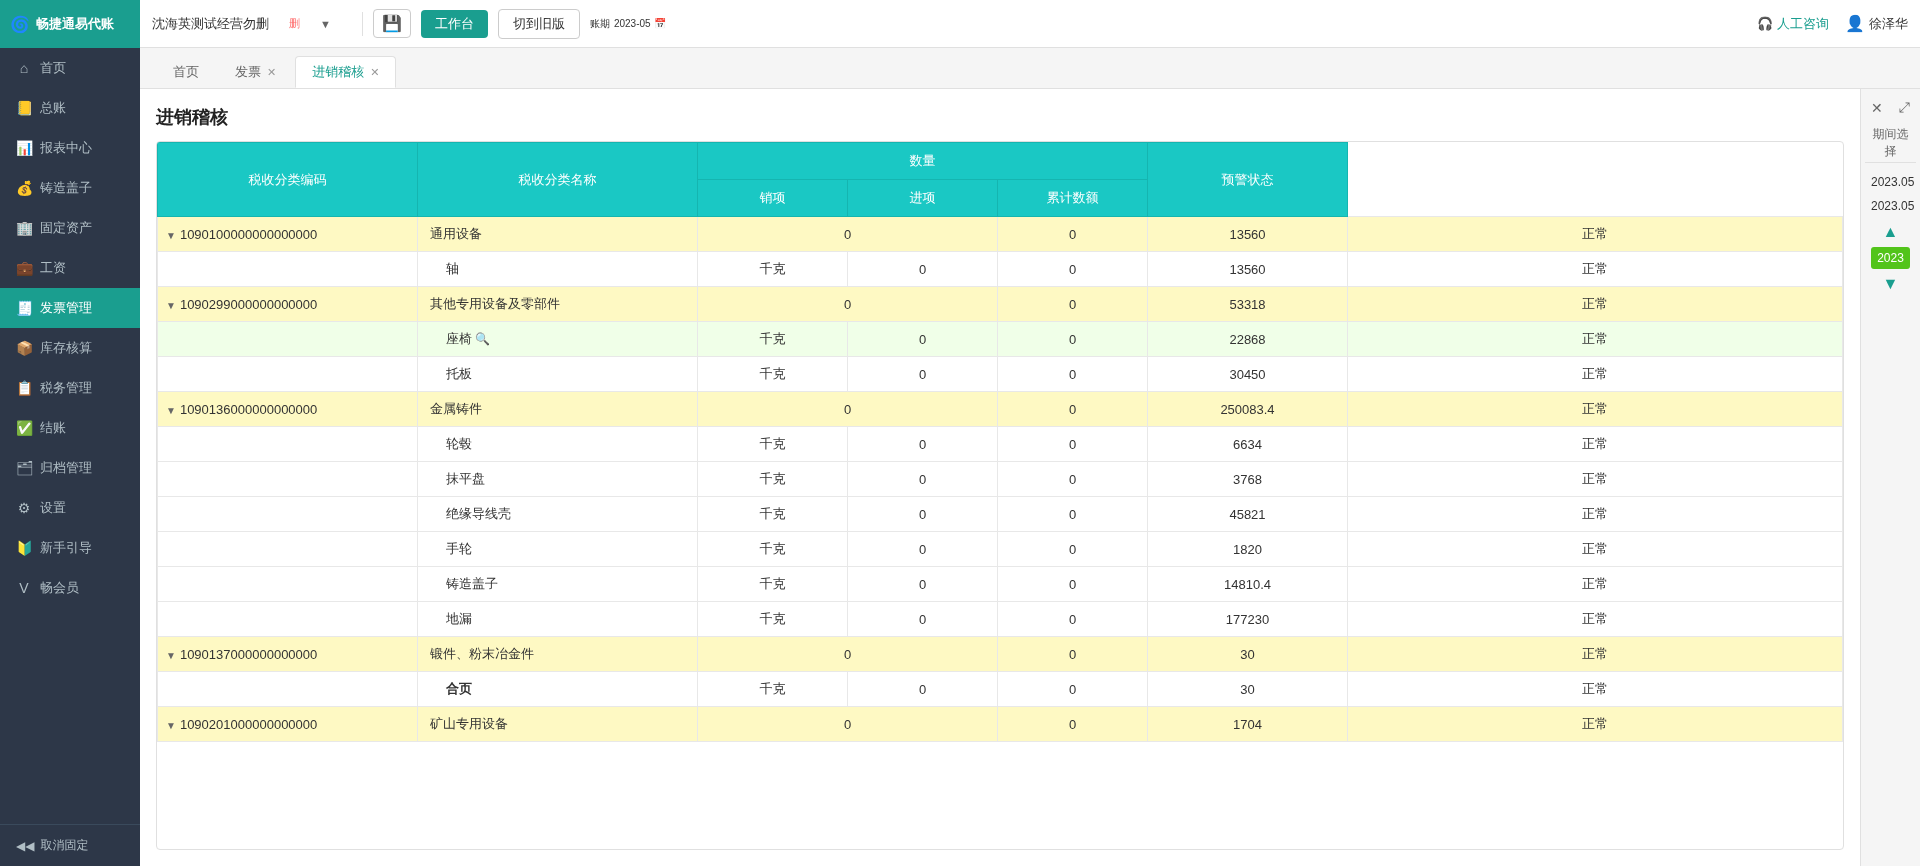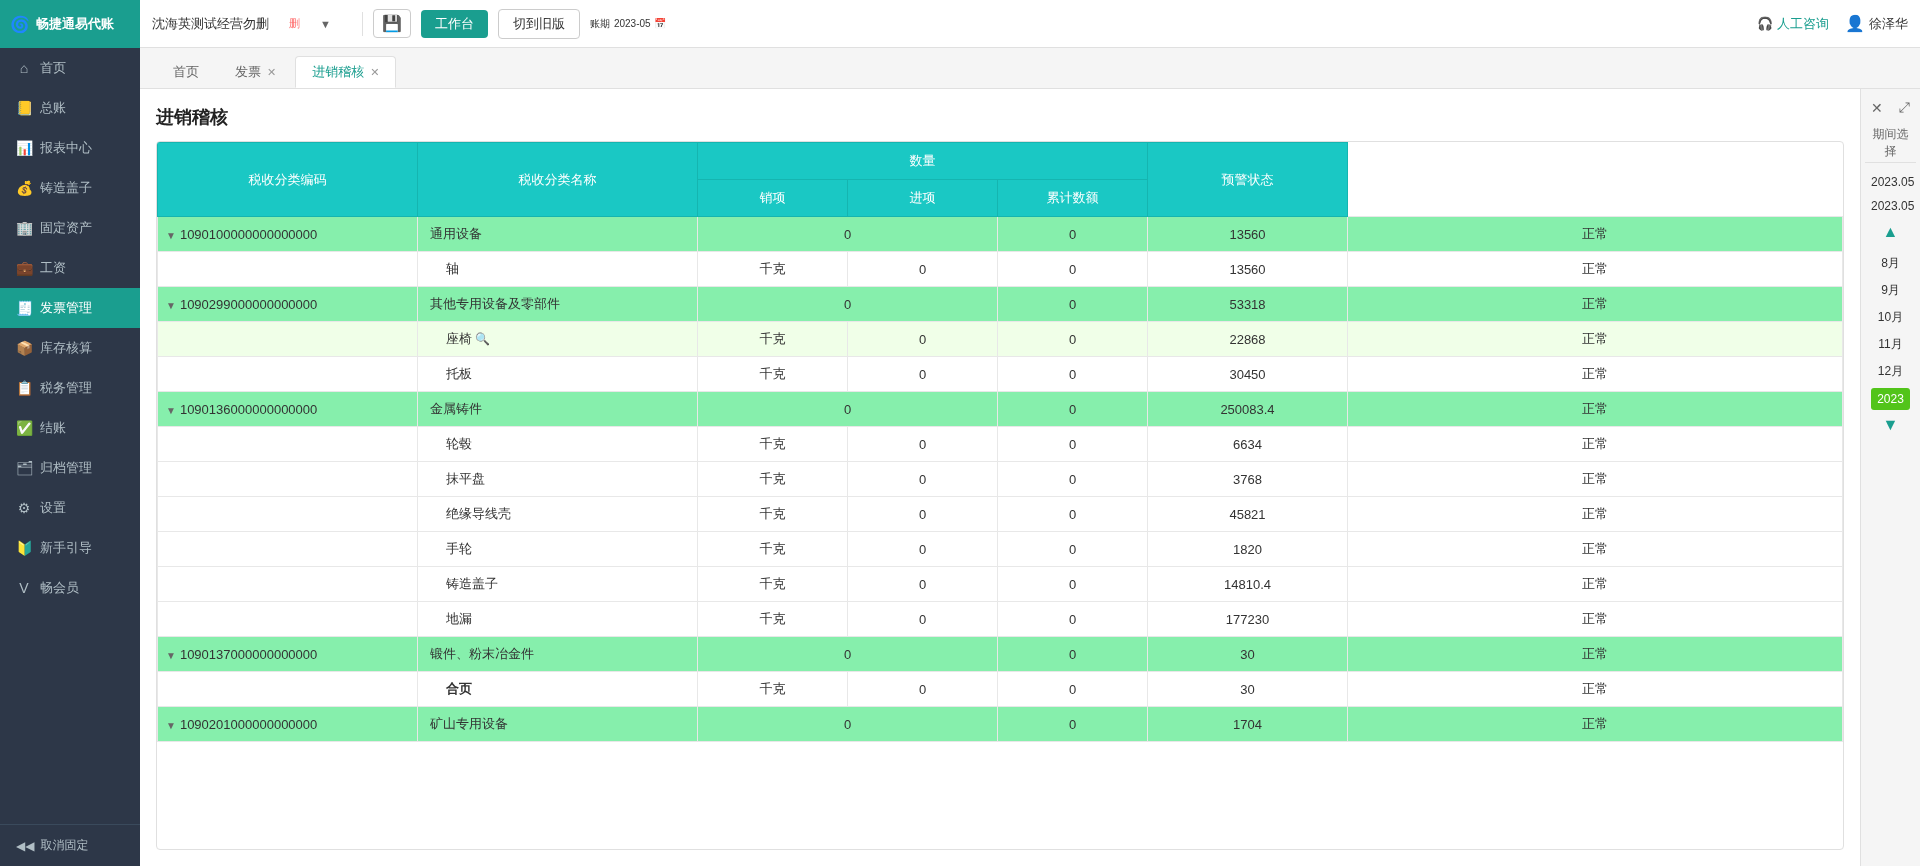--- a/index.html
+++ b/index.html
@@ -214,21 +214,21 @@
     }
     tbody tr td {
       padding: 8px 12px;
       font-size: 13px;
       border: 1px solid #e8e8e8;
       color: #333;
       text-align: center;
     }
     tbody tr td:first-child { text-align: left; }
     tbody tr td:nth-child(2) { text-align: left; }
-    tbody tr.group-row td { background: #86efac; }
+    tbody tr.group-row td { background: #fef9c3; }
     tbody tr.highlighted td { background: #f0ffe8; }
     tbody tr.highlighted td:nth-child(4),
     tbody tr.highlighted td:nth-child(5),
     tbody tr.highlighted td:nth-child(6) { color: #333; }
 
     
     .right-panel {
       width: 60px;
       background: #f5f5f5;
       border-left: 1px solid #e0e0e0;
@@ -600,24 +600,17 @@
         <span class="panel-expand-btn">⤢</span>
       </div>
       <div class="period-title">
         <span>期间选择</span>
       </div>
       <div class="period-list">
         <div class="period-item">2023.05</div>
         <div class="period-item">2023.05</div>
       </div>
       <div class="period-nav">▲</div>
-      <div class="period-list">
-        <div class="period-item">8月</div>
-        <div class="period-item">9月</div>
-        <div class="period-item">10月</div>
-        <div class="period-item">11月</div>
-        <div class="period-item">12月</div>
-      </div>
       <div class="period-item current-year">2023</div>
       <div class="period-nav">▼</div>
     </div>
   </div>
 </div>
 
 </body></html>

